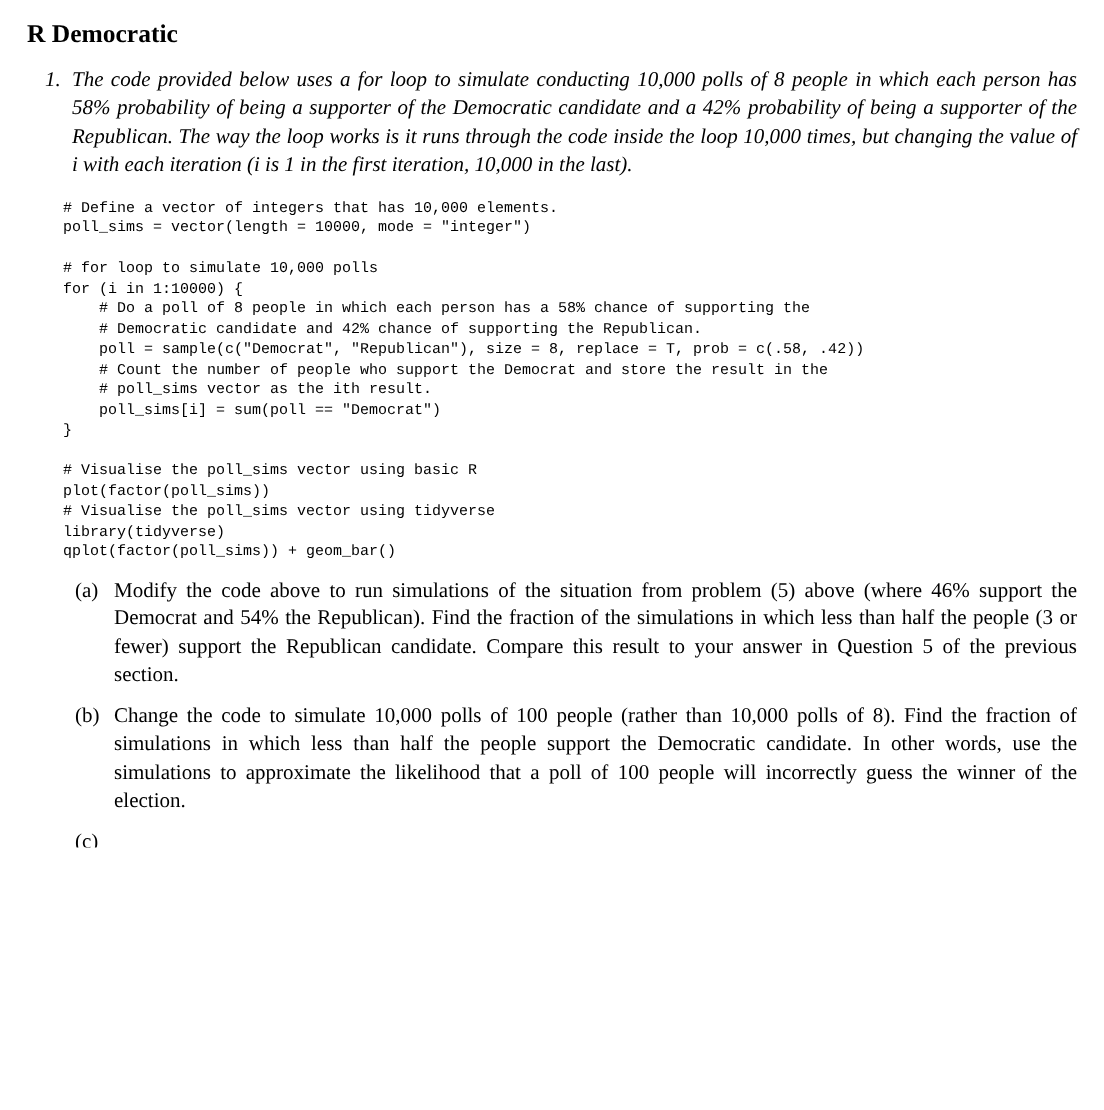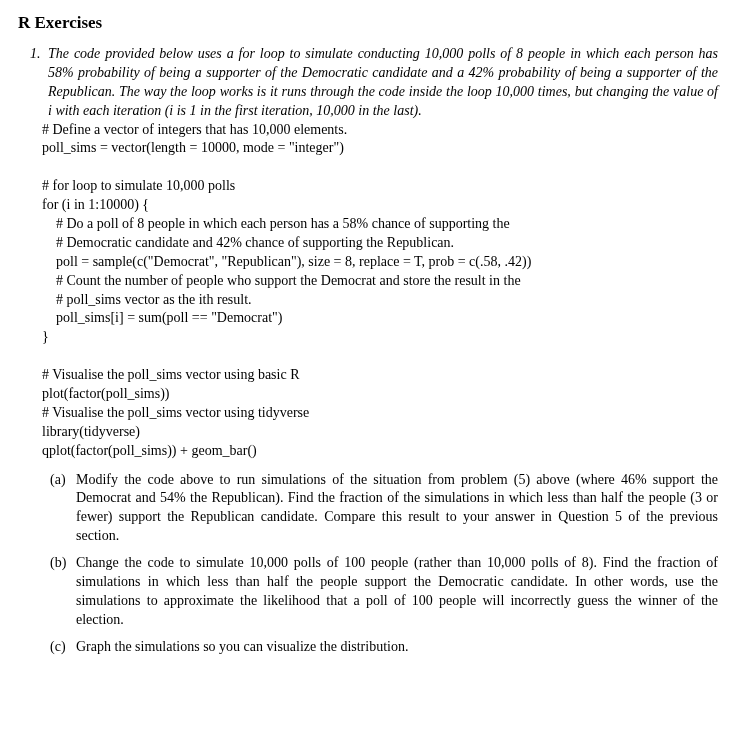--- a/index.html
+++ b/index.html
@@ -28,44 +28,44 @@
   .item-number {
     display: inline-block;
     margin-left: -18px;
     width: 18px;
   }
   .para {
     text-align: justify;
     font-style: italic;
   }
   .code {
-    font-family: Liberation Serif, serif;
+    font-family: Liberation Mono, monospace;
     white-space: pre;
-    font-size: 14px;
+    font-size: 10px;
     line-height: 1.35;
-    margin: 0 0 10px -6px;
+    margin: 12px 0 10px -6px;
   }
   .sublist {
     padding-left: 28px;
     margin-top: 10px;
   }
   .subitem {
     position: relative;
     margin-bottom: 8px;
     text-align: justify;
   }
   .subitem-label {
     position: absolute;
     left: -26px;
   }
 </style>
 </head>
 <body>
 
-<div class="heading">R Exercises</div>
+<div class="heading">R Democratic</div>
 
 <div class="ordered-list">
   <div class="item">
     <div class="para">
       <span class="item-number">1.</span><span>The code provided below uses a for loop to simulate conducting 10,000 polls of 8 people in which each person has 58% probability of being a supporter of the Democratic candidate and a 42% probability of being a supporter of the Republican. The way the loop works is it runs through the code inside the loop 10,000 times, but changing the value of i with each iteration (i is 1 in the first iteration, 10,000 in the last).</span>
     </div>
 
     <div class="code"># Define a vector of integers that has 10,000 elements.
 poll_sims = vector(length = 10000, mode = "integer")
 
@@ -89,17 +89,16 @@
       <div class="subitem">
         <span class="subitem-label">(a)</span>
         <span>Modify the code above to run simulations of the situation from problem (5) above (where 46% support the Democrat and 54% the Republican). Find the fraction of the simulations in which less than half the people (3 or fewer) support the Republican candidate. Compare this result to your answer in Question 5 of the previous section.</span>
       </div>
       <div class="subitem">
         <span class="subitem-label">(b)</span>
         <span>Change the code to simulate 10,000 polls of 100 people (rather than 10,000 polls of 8). Find the fraction of simulations in which less than half the people support the Democratic candidate. In other words, use the simulations to approximate the likelihood that a poll of 100 people will incorrectly guess the winner of the election.</span>
       </div>
       <div class="subitem">
         <span class="subitem-label">(c)</span>
-        <span>Graph the simulations so you can visualize the distribution.</span>
       </div>
     </div>
   </div>
 </div>
 
 </body></html>

